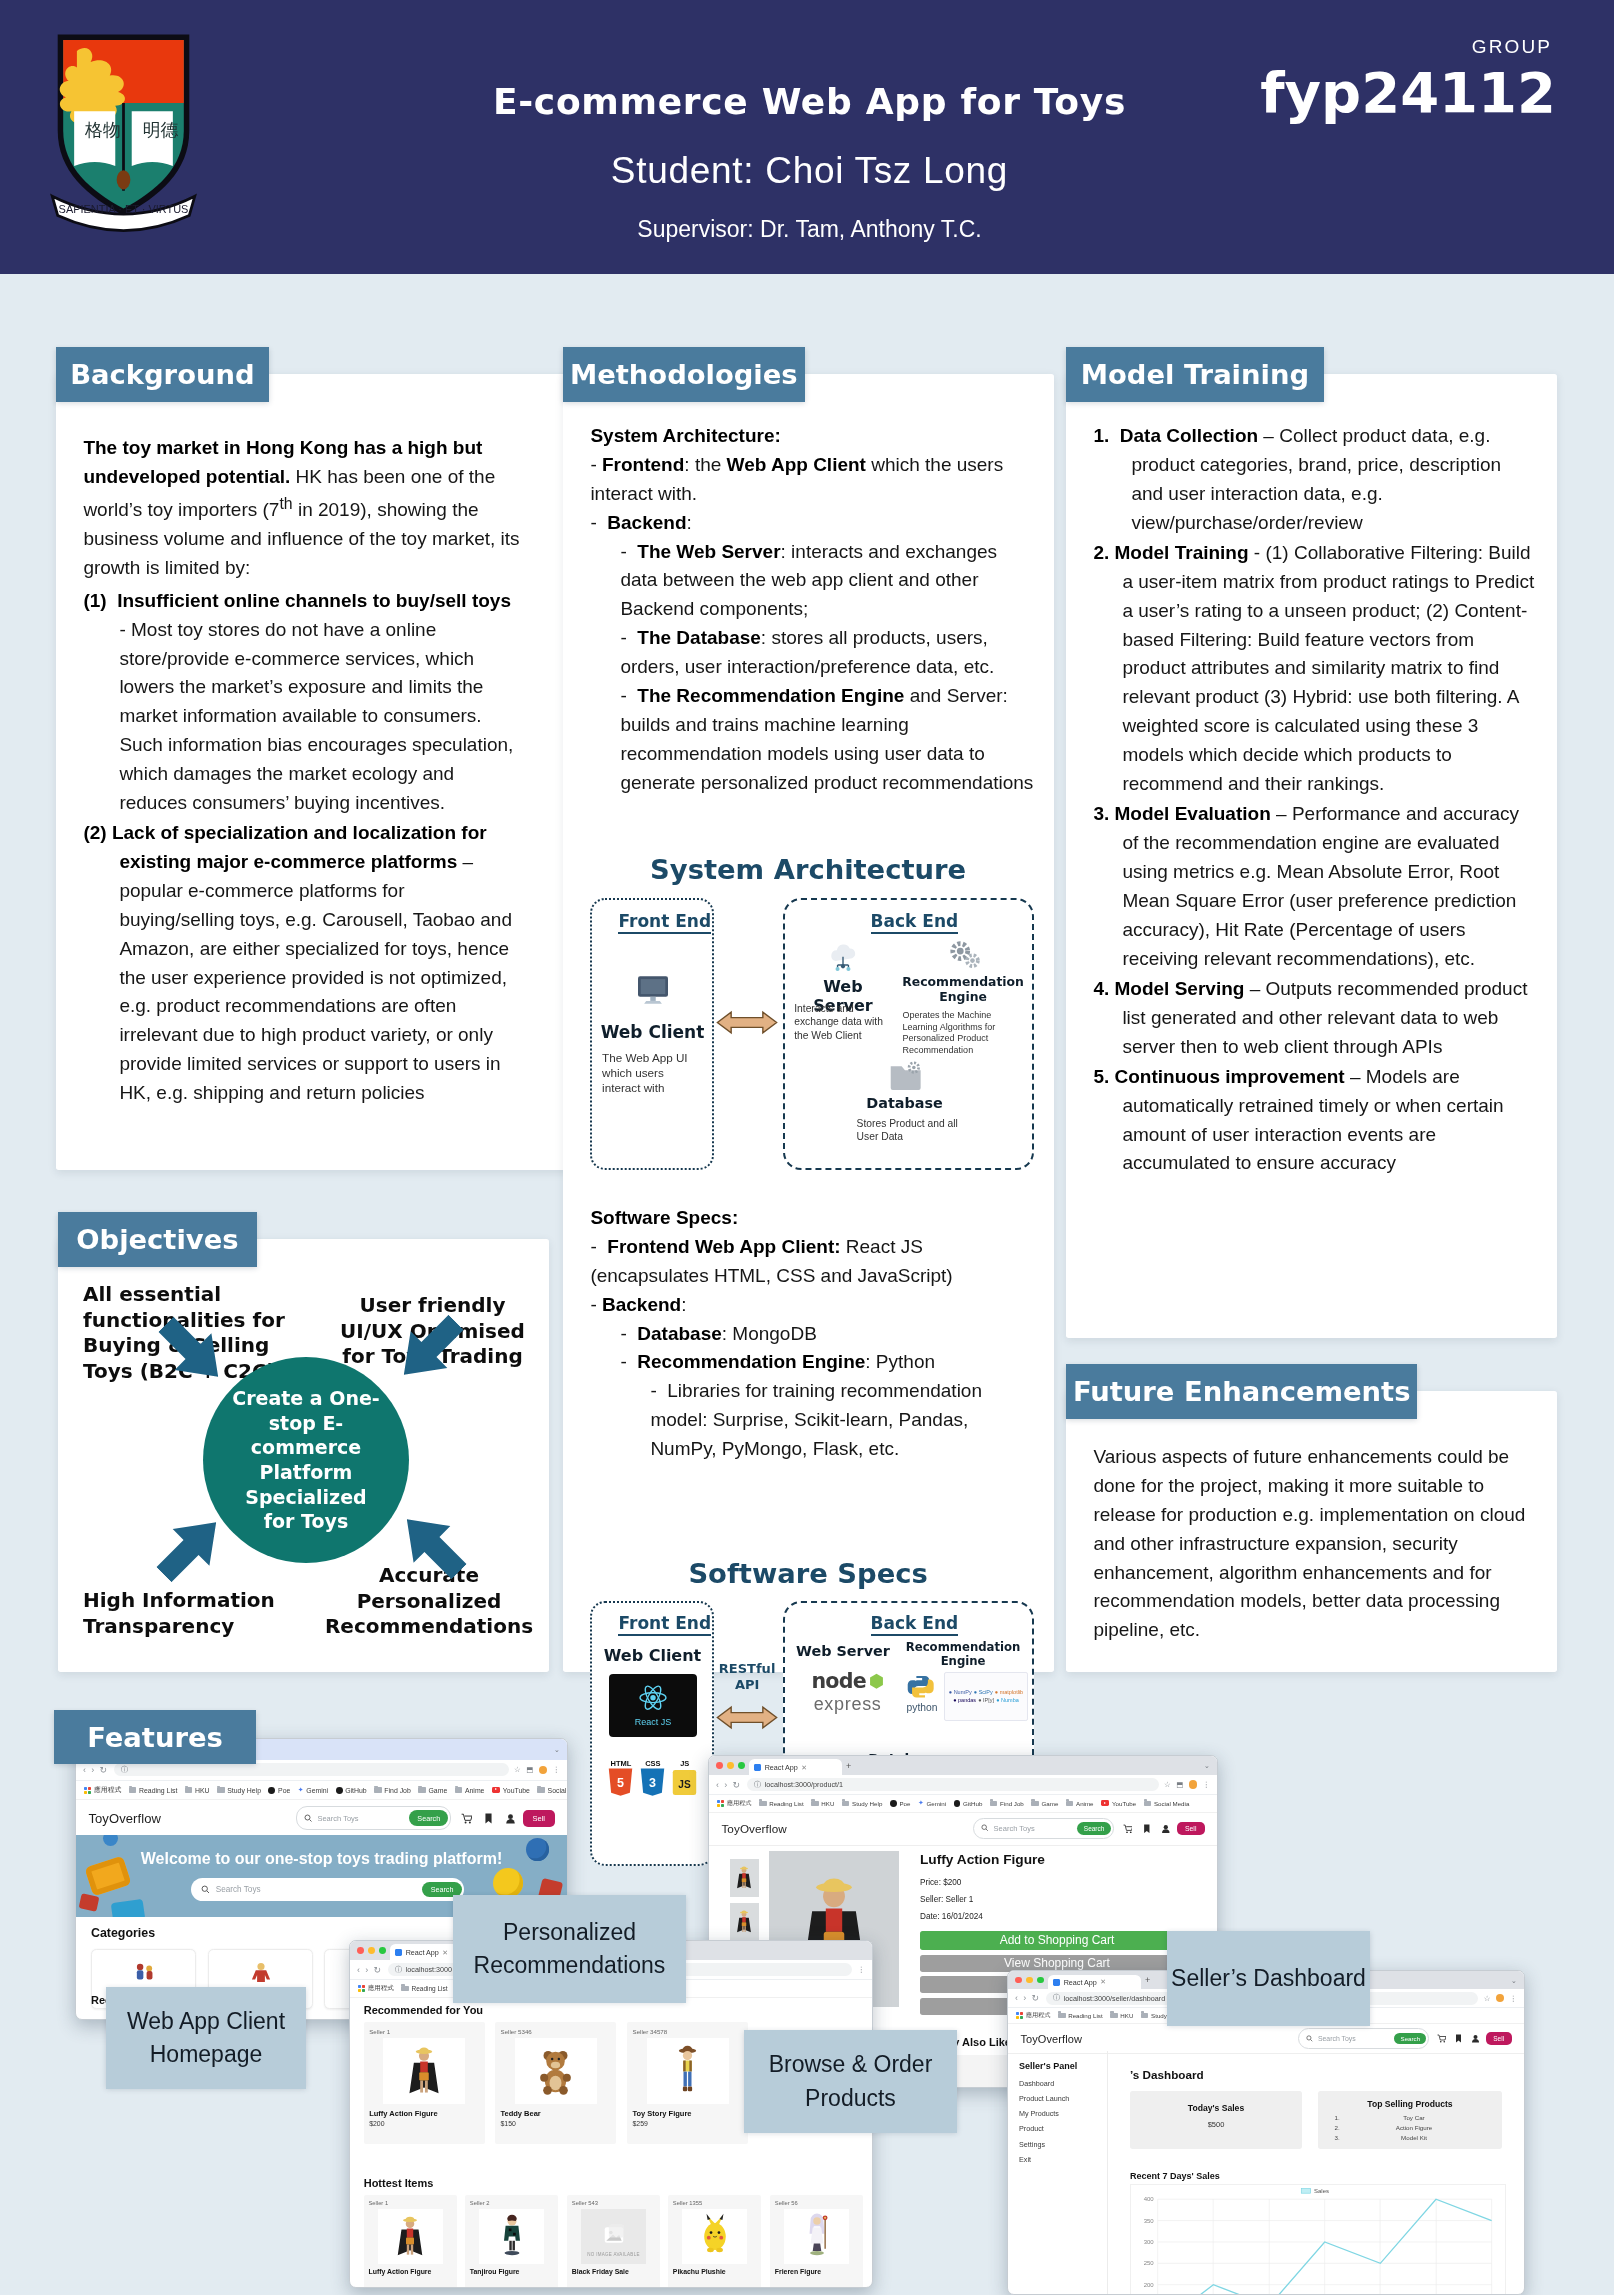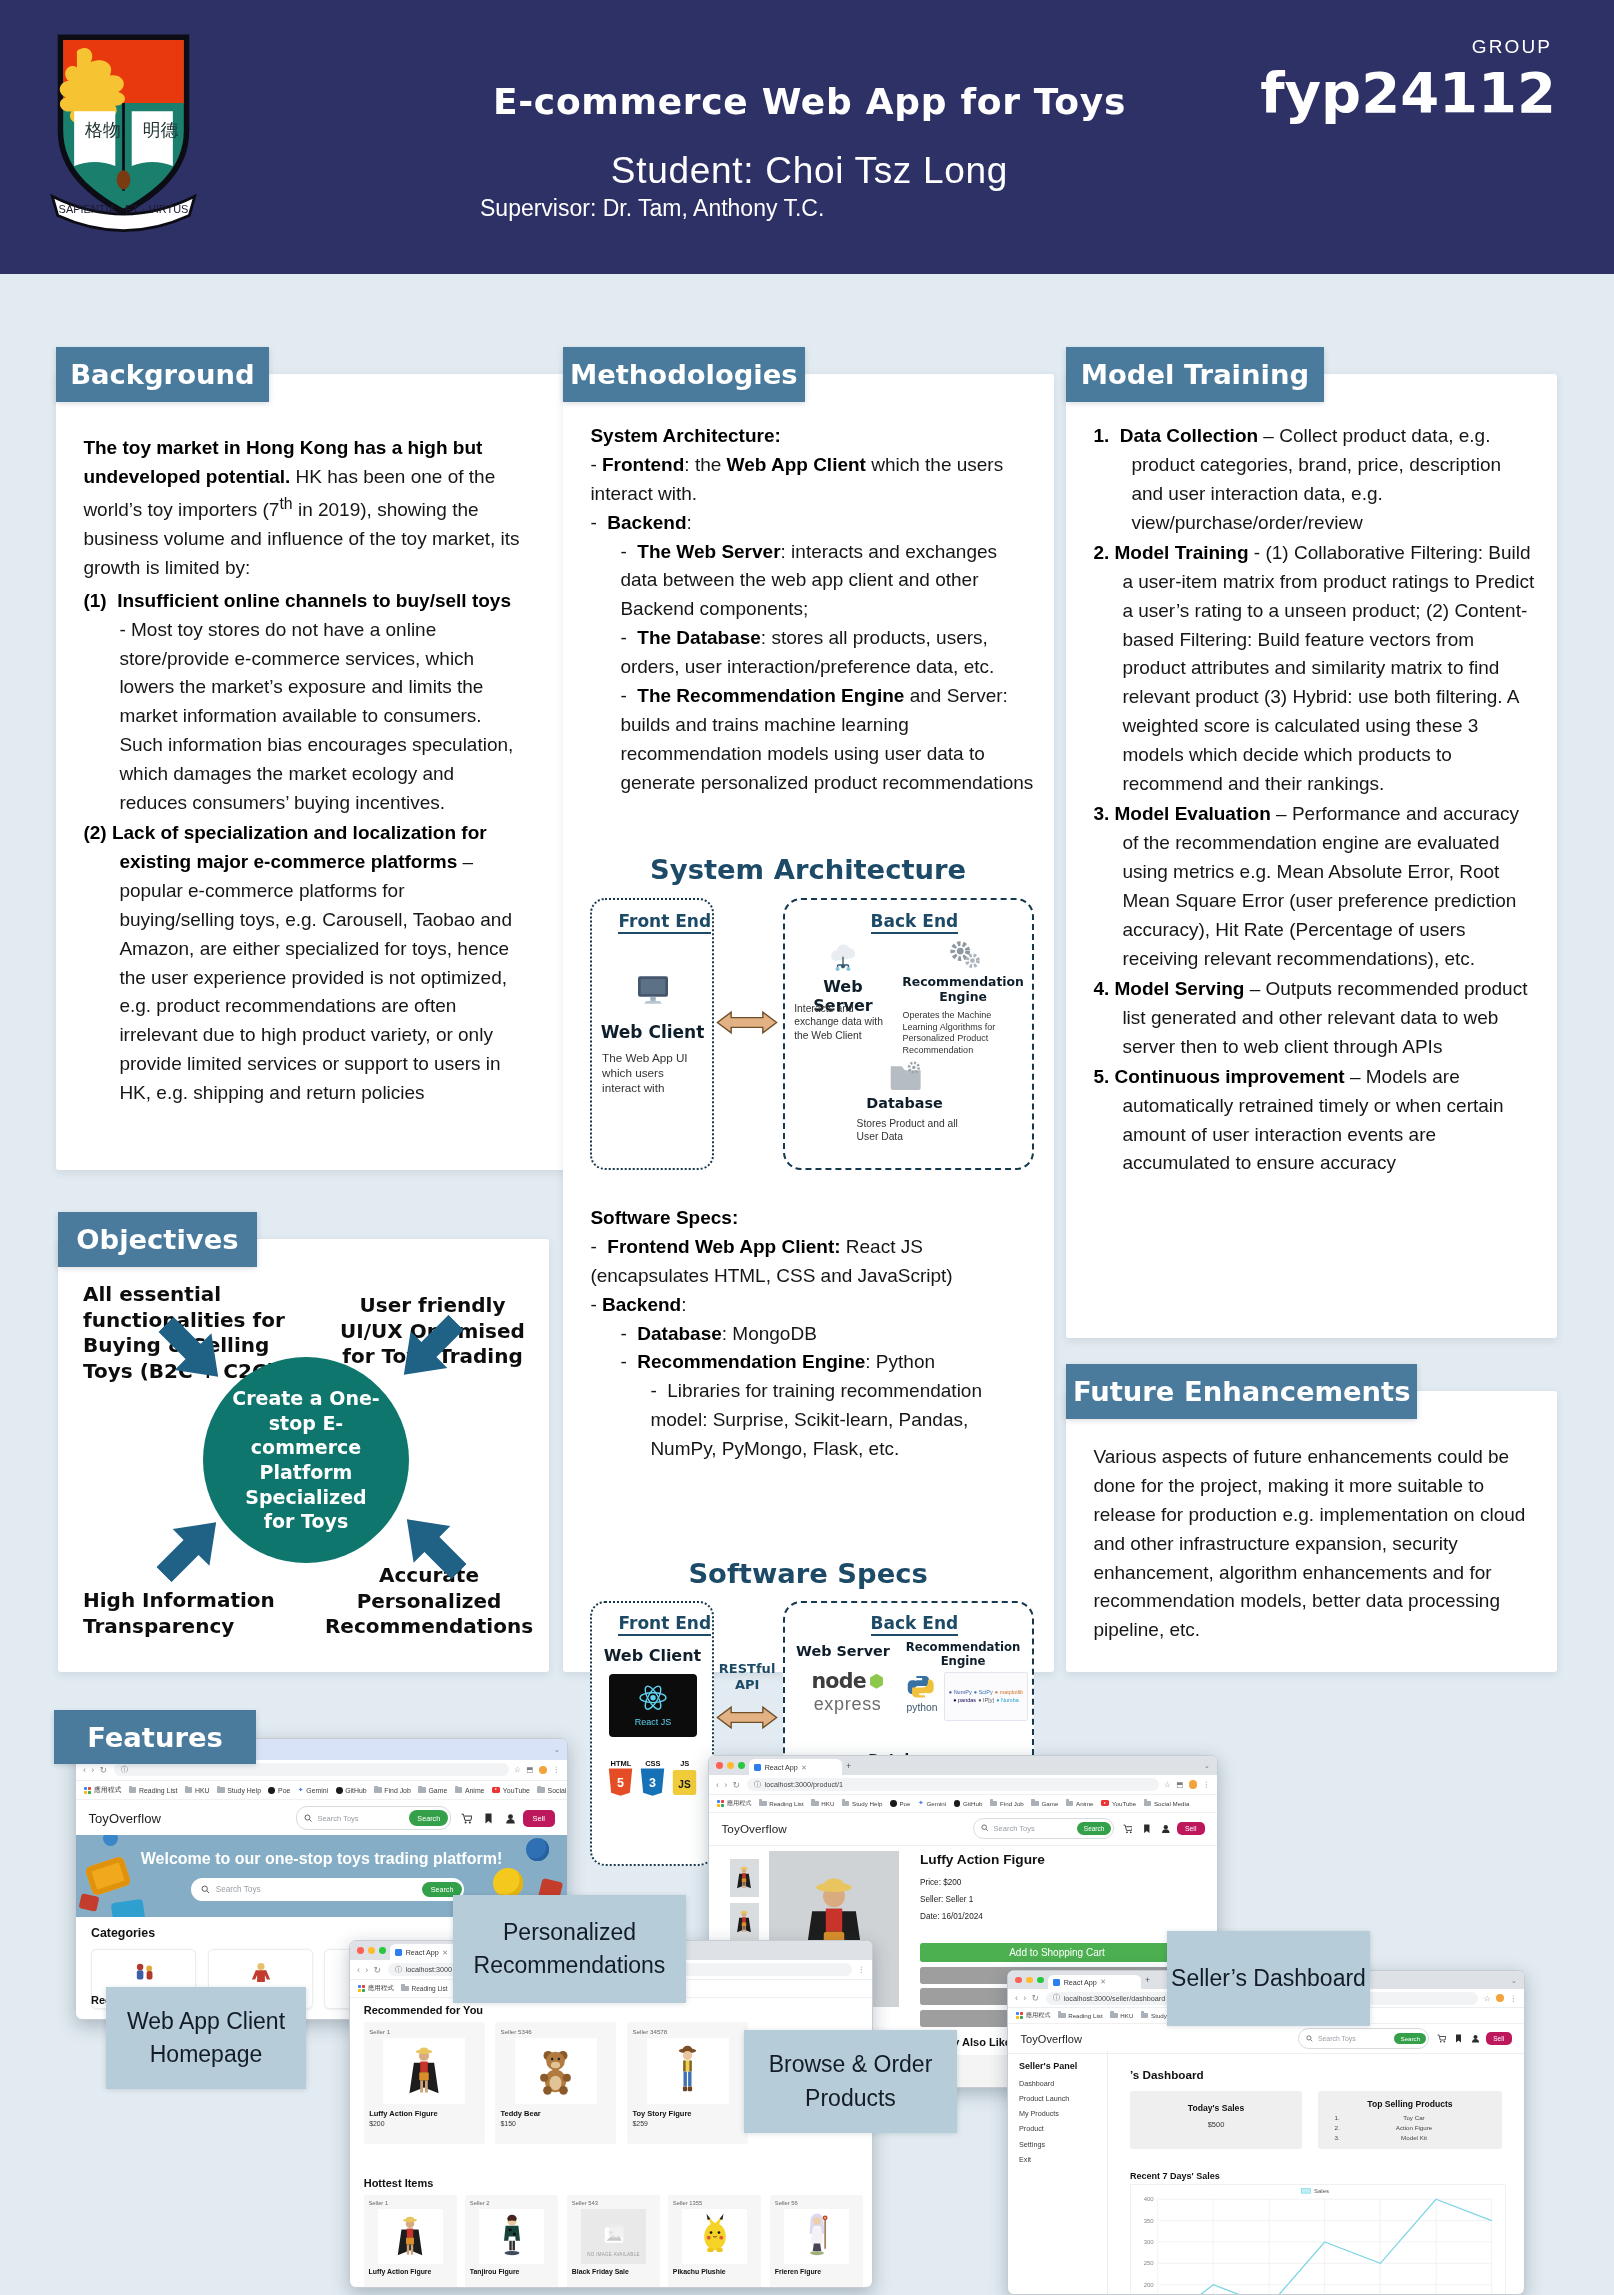--- a/index.html
+++ b/index.html
@@ -70,21 +70,21 @@
   .sbtn{background:#34a04a;color:#fff;border:none;border-radius:9px;font-size:7.2px;padding:3.4px 8.2px;}
   .sellbtn{background:#be185d;color:#fff;border:none;border-radius:5px;font-size:7.5px;padding:4.1px 9.6px;}
   .hico{width:11px;height:11px;}
   .toy{display:block;}
   .pcard{background:#f6f6f6;border-radius:2.1px;position:absolute;}
   .pcard .seller{font-size:6.2px;color:#666;}
   .pcard .imgbox{background:#fff;display:flex;align-items:center;justify-content:center;margin:3.4px auto 0 auto;}
   .pcard .pname{font-weight:700;font-size:7.5px;color:#111;}
   .pcard .pprice{font-size:6.9px;color:#333;}
   .noimg-t{font-size:4.5px;color:#9a9a9a;letter-spacing:0.3px;text-align:center;}
-  .gbtn{position:absolute;border-radius:2.7px;color:#fff;font-size:10px;display:flex;align-items:center;justify-content:center;margin-top:12px;}
+  .gbtn{position:absolute;border-radius:2.7px;color:#fff;font-size:12px;display:flex;align-items:center;justify-content:center;}
   .catcard{position:absolute;background:#fff;border:0.7px solid #ececec;border-radius:5.5px;box-shadow:0 0.7px 2.1px rgba(0,0,0,.06);display:flex;flex-direction:column;align-items:center;justify-content:center;gap:5.5px;}
   .catcard .cl{font-weight:700;font-size:8.6px;color:#111;}
   .side-item{font-size:7.2px;color:#3a3a3a;margin-bottom:6.2px;}
   .gcard{position:absolute;background:#efefef;border-radius:2.7px;text-align:center;}
 </style>
 </head>
 <body>
 
 <svg width="0" height="0" style="position:absolute">
     <defs>
@@ -260,21 +260,21 @@
     <path d="M22 62 h30 v40 q-15 -6 -30 0 z" fill="#fff"></path>
     <path d="M64 62 h30 v40 q-15 -6 -30 0 z" fill="#fff"></path>
     <text x="30" y="80" font-size="13" fill="#233">格物</text>
     <text x="72" y="80" font-size="13" fill="#233">明德</text>
     <ellipse cx="58" cy="112" rx="5" ry="7" fill="#7a3b12"></ellipse>
     <path d="M6 124 q52 26 104 0 l-4 14 q-48 22 -96 0 z" fill="#fff" stroke="#0c0c14" stroke-width="2"></path>
     <text x="58" y="136" font-size="8" fill="#1a1a2e" text-anchor="middle">SAPIENTIA · ET · VIRTUS</text>
   </svg>
   <div class="abs hdr-title" style="left:480px;top:81px;width:659px;text-align:center">E-commerce Web App for Toys</div>
   <div class="abs hdr-student" style="left:480px;top:150px;width:659px;text-align:center">Student: Choi Tsz Long</div>
-  <div class="abs hdr-super" style="left:480px;top:195px;width:659px;">Supervisor: Dr. Tam, Anthony T.C.</div>
+  <div class="abs hdr-super" style="left:480px;top:216px;width:659px;text-align:center">Supervisor: Dr. Tam, Anthony T.C.</div>
   <div class="abs grp-lab" style="right:62px;top:36px">GROUP</div>
   <div class="abs grp-id" style="right:58px;top:60px">fyp24112</div>
 </header>
 
 <section class="card" style="left:56px;top:374px;width:535px;height:796px">
   <div class="chip sec" style="left:0;top:-27.4px;min-width:199px">
       <span>Background</span>
     </div>
   <div class="abs ptext" style="left:27.4px;top:60px;width:439px">
     <p class="m0" style="margin-bottom:4.1px"><b>The toy market in Hong Kong has a high but undeveloped potential.</b> HK has been one of the world’s toy importers (7<sup>th</sup> in 2019), showing the business volume and influence of the toy market, its growth is limited by:</p>

